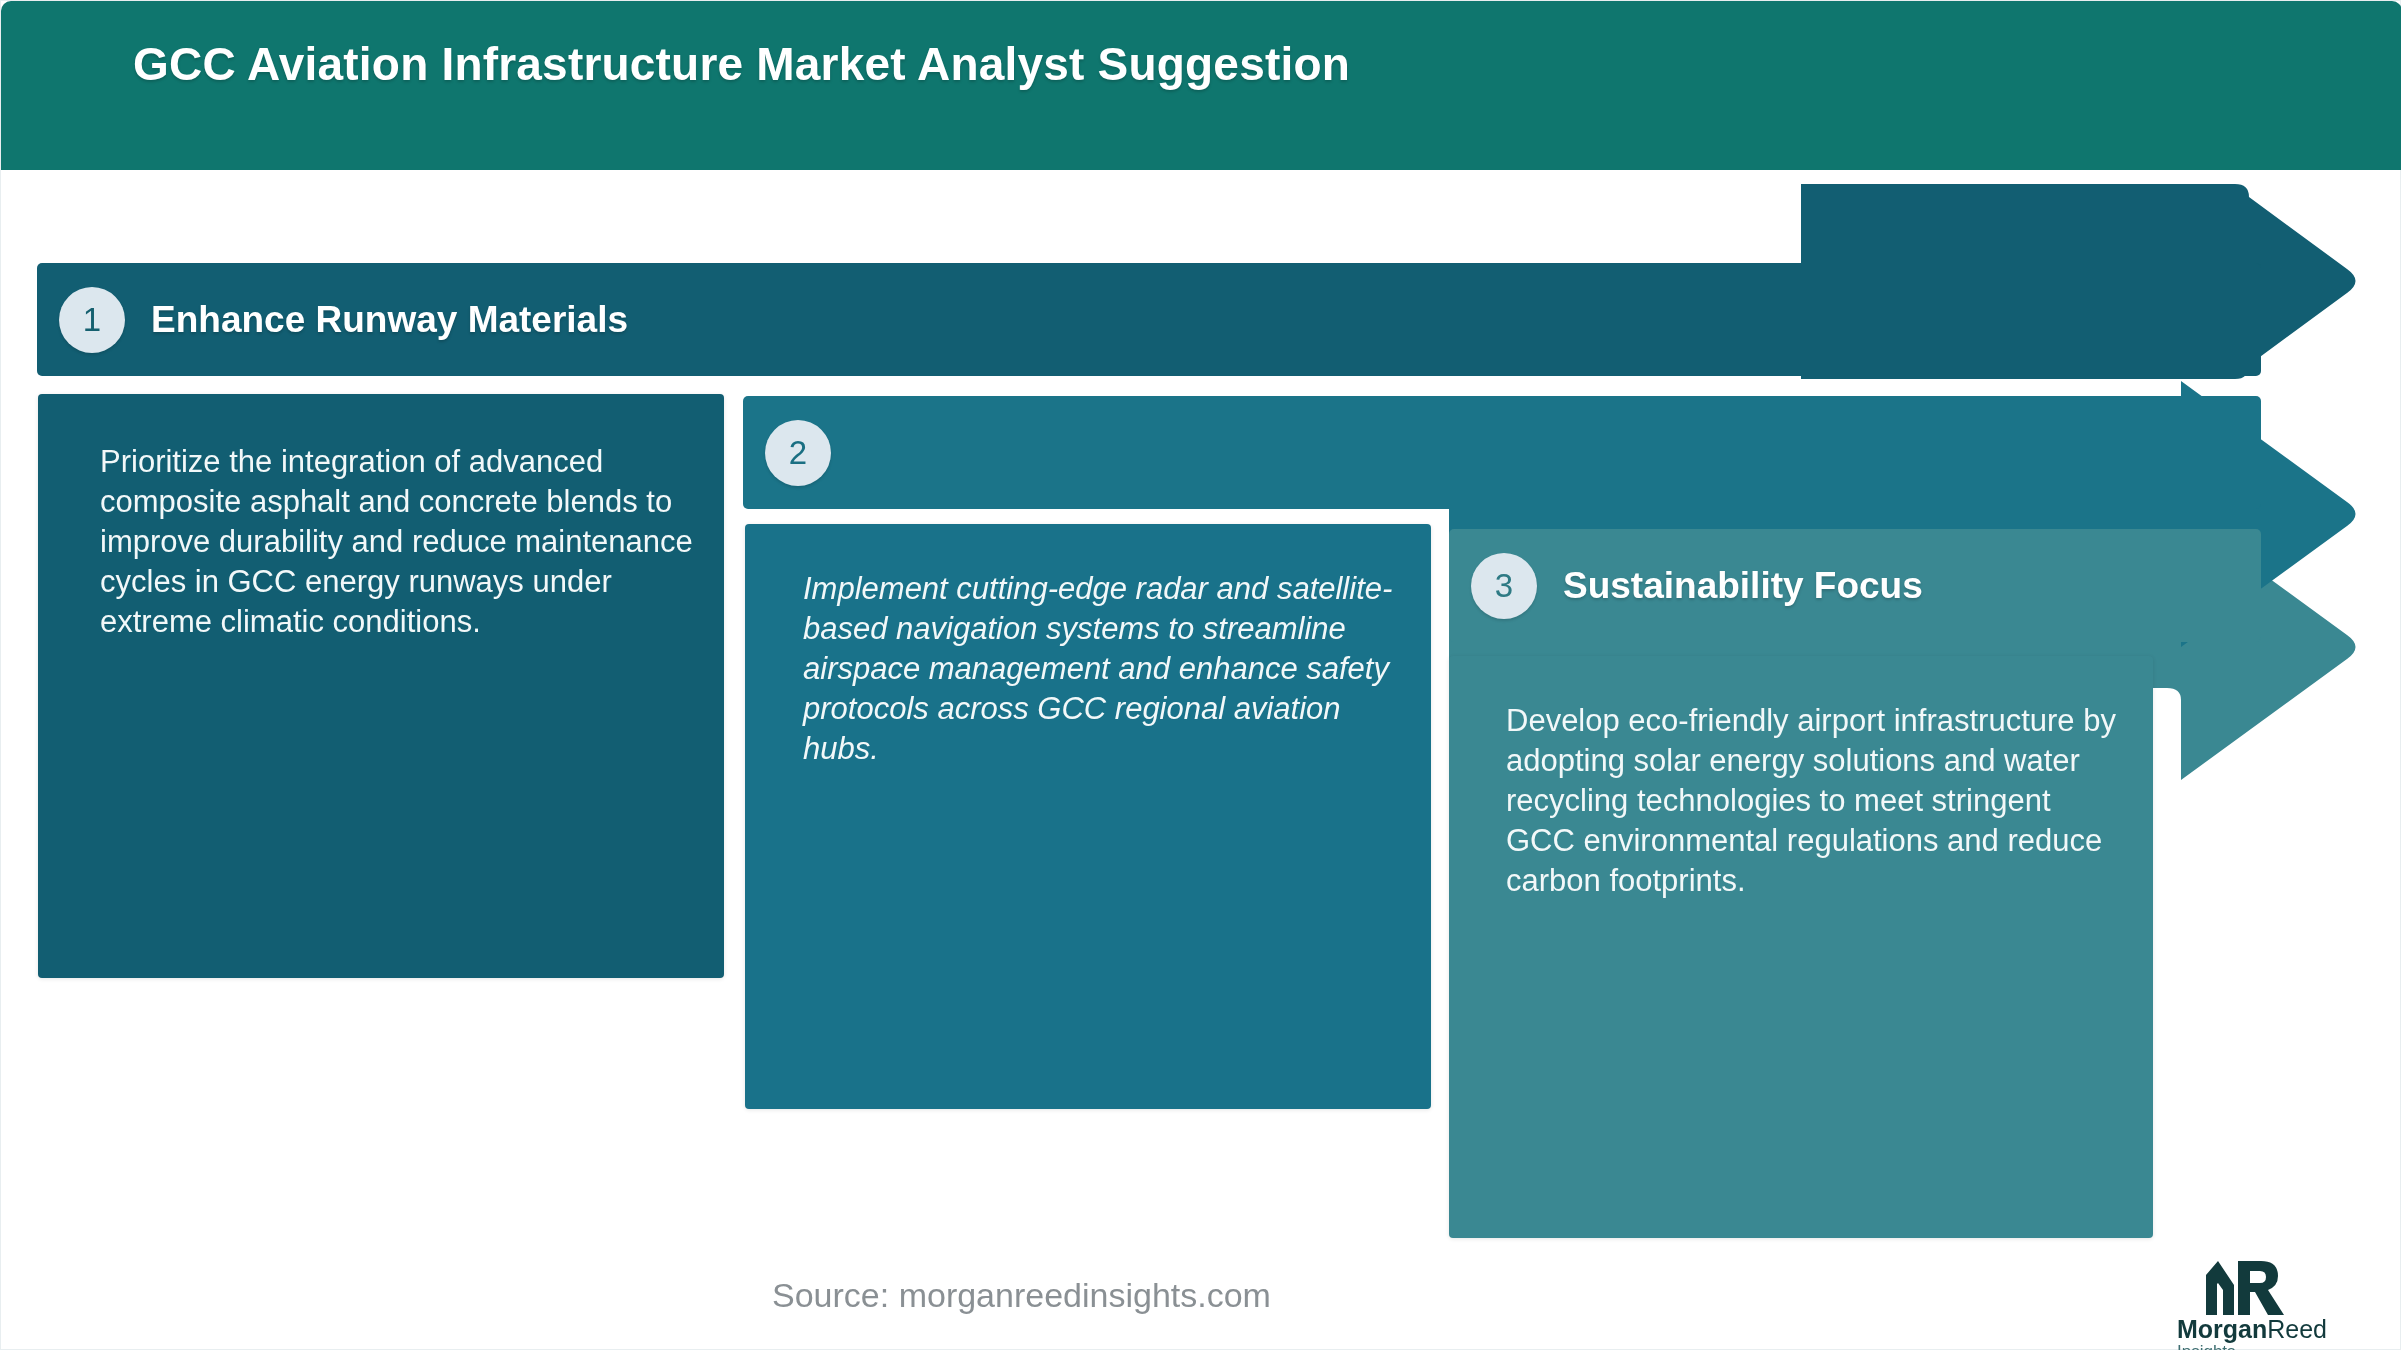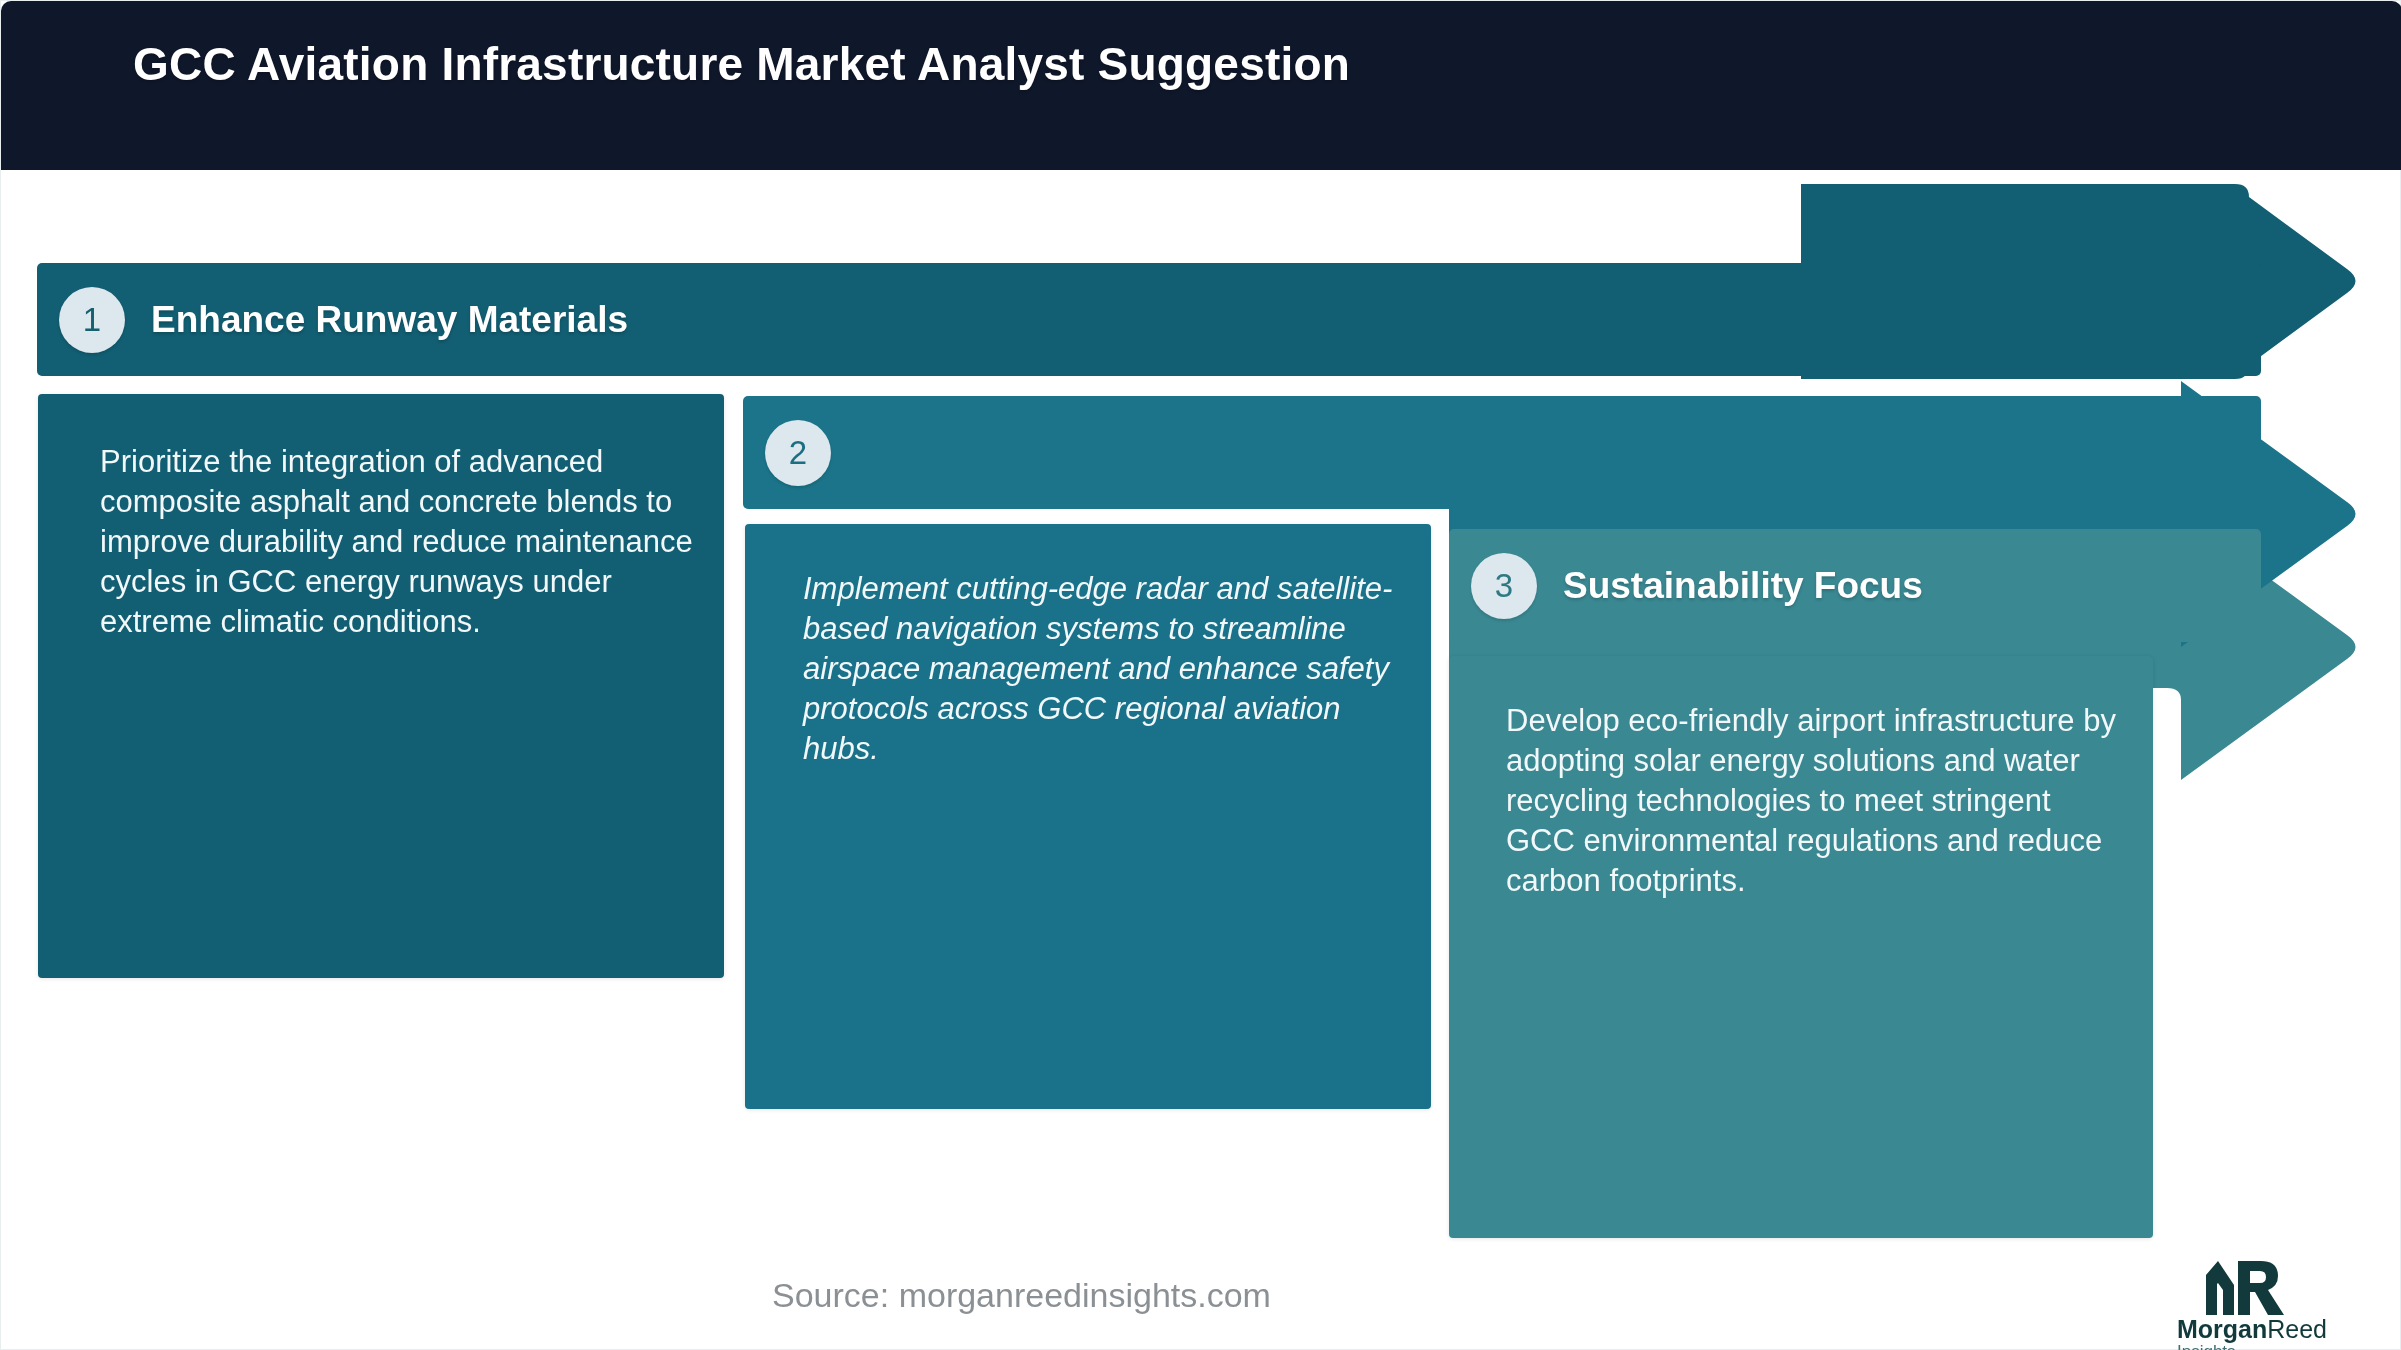--- a/index.html
+++ b/index.html
@@ -18,21 +18,21 @@
     height: 1350px;
     background: #ffffff;
     border: 1px solid #e8eef0;
   }
 
   
   #header-bar {
     position: absolute;
     left: 0; top: 0;
     width: 2401px; height: 169px;
-    background: #0f172a;
+    background: #0f766e;
     border-top-left-radius: 10px;
     border-top-right-radius: 10px;
     padding-left: 12px;
   }
   #page-title {
     position: absolute;
     left: 132px; top: 36px;
     font-size: 46px;
     font-weight: bold;
     color: #ffffff;

